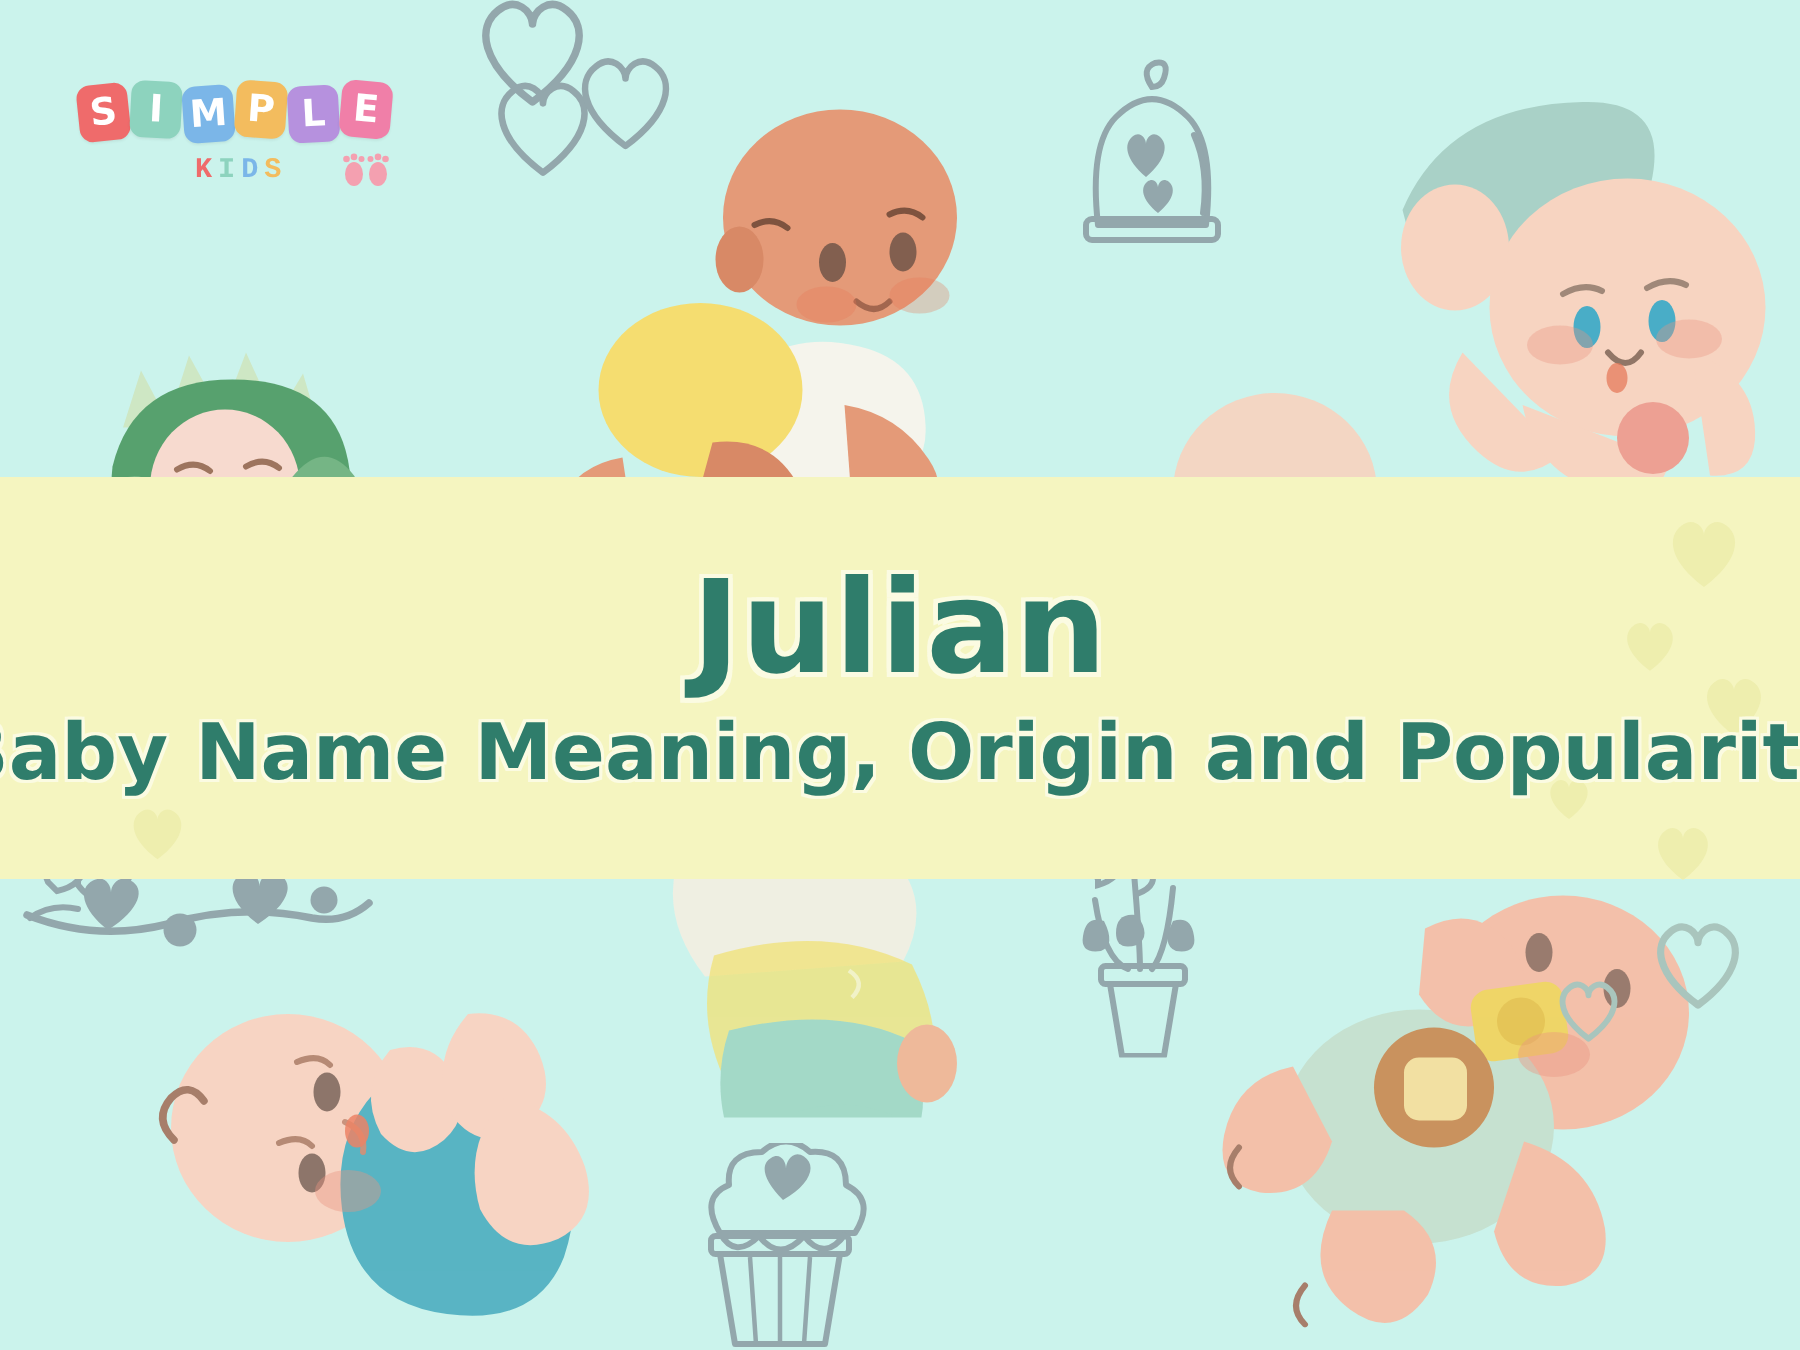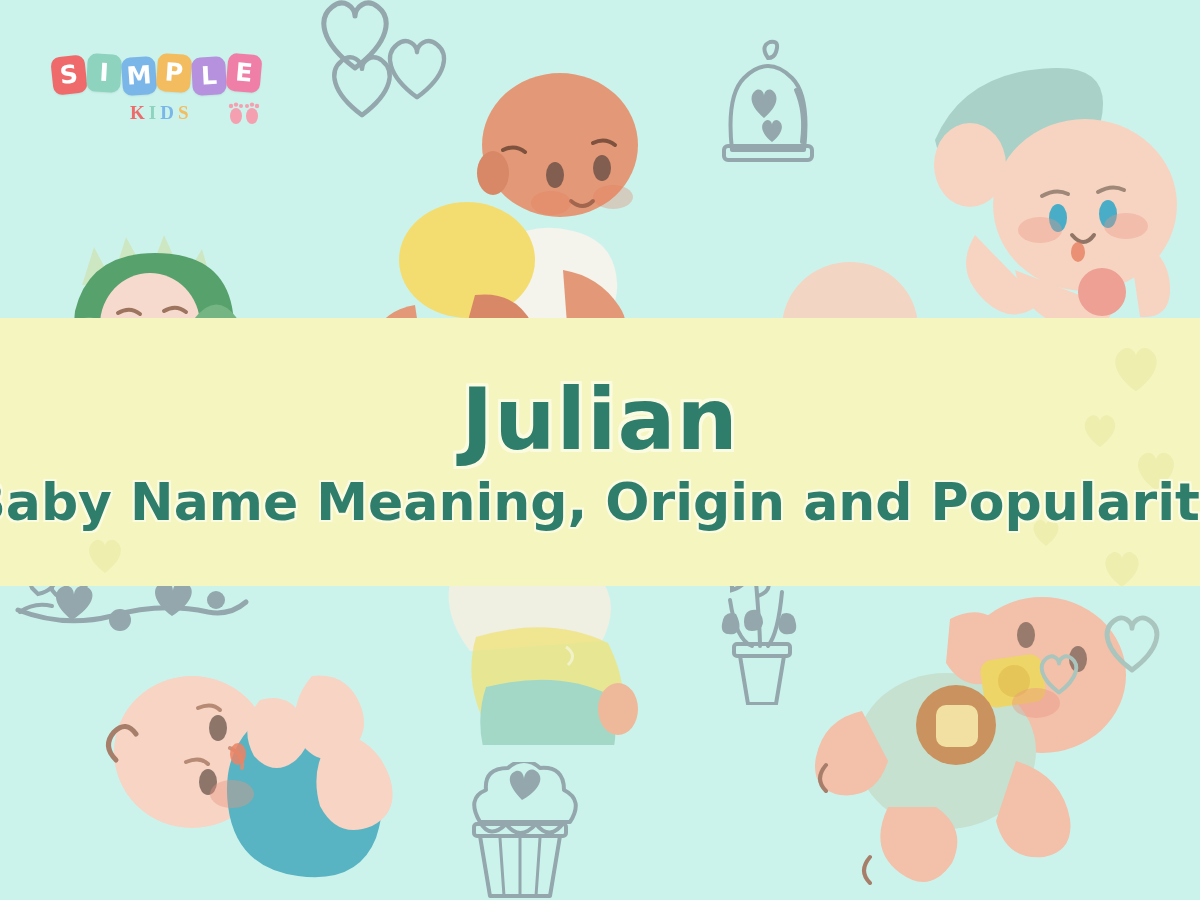--- a/index.html
+++ b/index.html
@@ -54,21 +54,21 @@
     font-weight: bold;
     font-size: 25px;
     line-height: 38px;
     text-align: center;
     box-shadow: 0 1px 2px rgba(0,0,0,0.07);
   }
   .logo-kids {
     position: absolute;
     left: 78px;
     top: 50px;
-    font-family: Liberation Serif, serif;
+    font-family: Liberation Mono, monospace;
     font-weight: bold;
     font-size: 19px;
     letter-spacing: 4px;
   }
   .logo-kids span { display: inline-block; }
   .footprints {
     position: absolute;
     left: 175px;
     top: 50px;
   }

